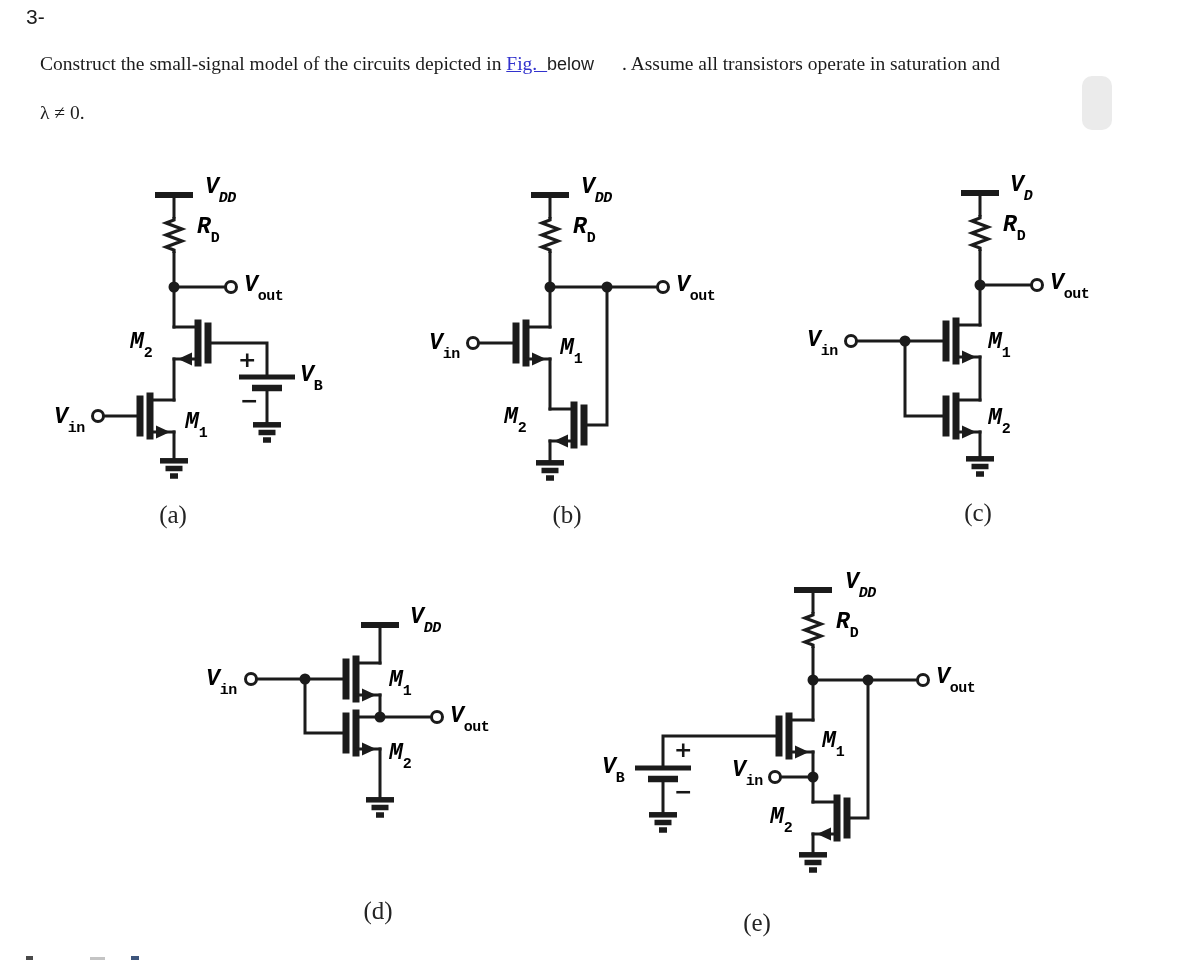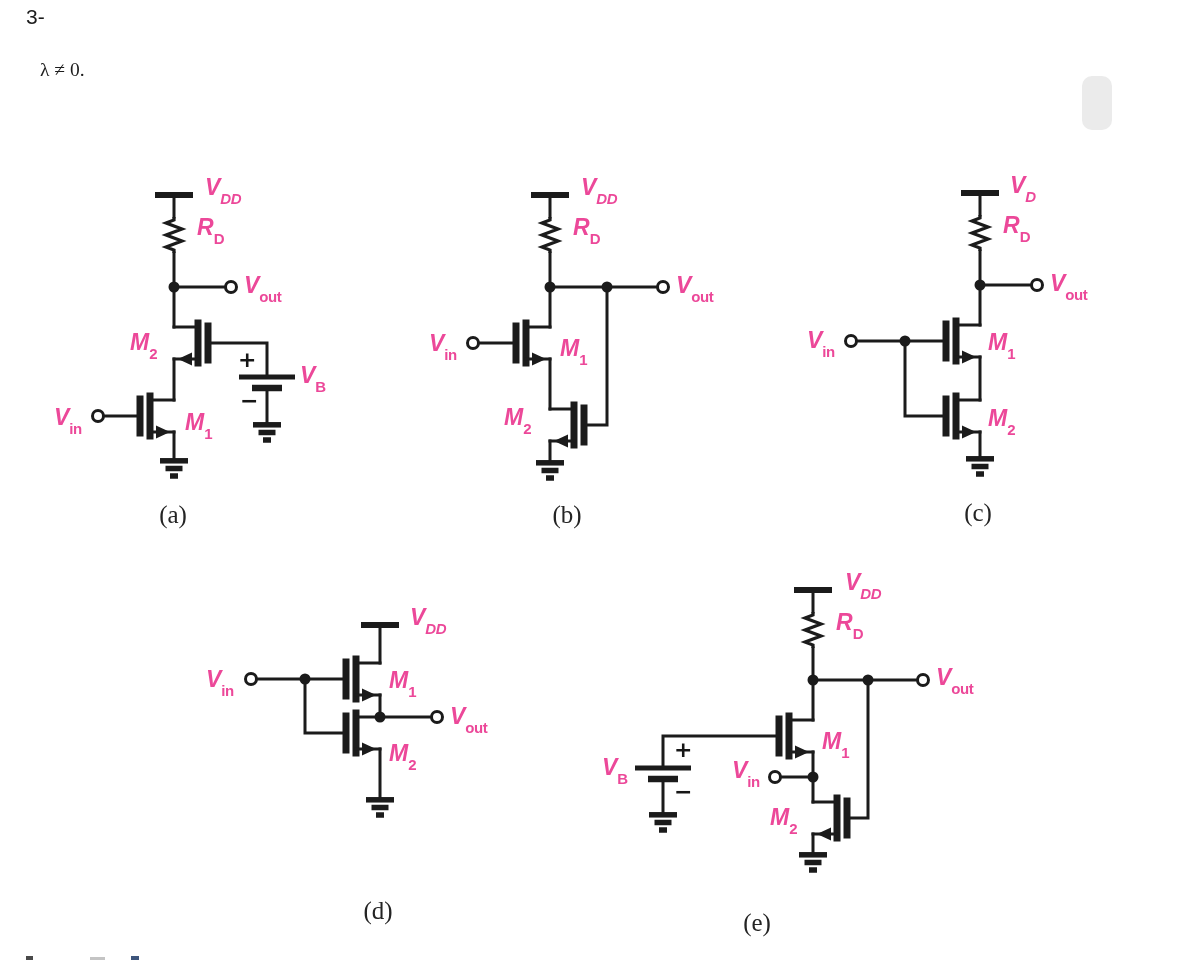--- a/index.html
+++ b/index.html
@@ -2,28 +2,28 @@
 <html><head>
 <meta charset="utf-8">
 <style>
   html,body{margin:0;padding:0;}
   body{width:1186px;height:960px;position:relative;background:#ffffff;overflow:hidden;
        font-family:"Liberation Serif",serif;}
   .abs{position:absolute;}
   #problem-number{left:26px;top:5px;font-family:"Liberation Sans",sans-serif;
        font-size:21px;color:#1c1c1c;}
   #problem-text{left:40px;top:50px;width:1125px;font-size:19.5px;color:#1c1c1c;line-height:27px;}
-  #problem-line2{margin-top:6px;}
+  #problem-line2{margin-top:21px;}
   .figlink{color:#3232cd;text-decoration:underline;cursor:pointer;}
   .below-word{font-family:"Liberation Sans",sans-serif;font-size:18px;color:#1d1d1d;}
   .after-gap{margin-left:28px;}
   .circuit{position:absolute;}
   .circuit svg{position:absolute;left:0;top:0;}
-  .clabel{position:absolute;white-space:nowrap;font-family:Liberation Sans, sans-serif;
-       font-style:italic;font-weight:bold;font-size:23px;color:#ec4899;letter-spacing:-0.5px;
+  .clabel{position:absolute;white-space:nowrap;font-family:Liberation Mono, monospace;
+       font-style:italic;font-weight:bold;font-size:23px;color:#000000;letter-spacing:-0.5px;
        line-height:1;text-align:right;}
   .clabel sub{font-size:15px;font-style:normal;font-weight:bold;line-height:0;
        position:relative;top:3px;left:0.5px;}
   .clabel sub.it{font-style:italic;}
   .sign{position:absolute;font-family:"DejaVu Sans",sans-serif;font-weight:bold;
        font-size:22px;font-style:normal;color:#161616;line-height:1;}
   .caption{position:absolute;transform:translateX(-50%);font-family:"Liberation Serif",serif;
        font-size:25px;color:#242424;line-height:1;}
   .smudge{position:absolute;background:#ebebeb;border-radius:10px;}
   .frag{position:absolute;}
@@ -56,20 +56,23 @@
       <line x1="-15" y1="11" x2="15" y2="11" stroke-width="6.5"></line>
     </g>
     <circle id="term" r="5.5" fill="#ffffff" stroke="#1b1b1b" stroke-width="3"></circle>
     <circle id="dot" r="5.5" fill="#1b1b1b" stroke="none"></circle>
   </defs>
 </svg>
 
 <div class="abs" id="problem-number">3-</div>
 
 <div class="abs" id="problem-text">
+  <div>
+    <span>Construct the small-signal model of the circuits depicted in </span><a class="figlink" href="#">Fig._</a><span class="below-word">below</span><span class="after-gap">. Assume all transistors operate in saturation and</span>
+  </div>
   <div id="problem-line2">λ ≠ 0.</div>
 </div>
 
 <div class="smudge" style="left:1082px;top:76px;width:30px;height:54px"></div>
 <div class="frag" style="left:26px;top:956px;width:7px;height:4px;background:#4a4a4a"></div>
 <div class="frag" style="left:90px;top:957px;width:15px;height:3px;background:#c4c4c4"></div>
 <div class="frag" style="left:131px;top:956px;width:8px;height:4px;background:#3d557c"></div>
 
 <div class="circuit" style="left:48px;top:168px;width:330px;height:360px">
   <svg width="330" height="360" viewBox="0 0 330 360">

